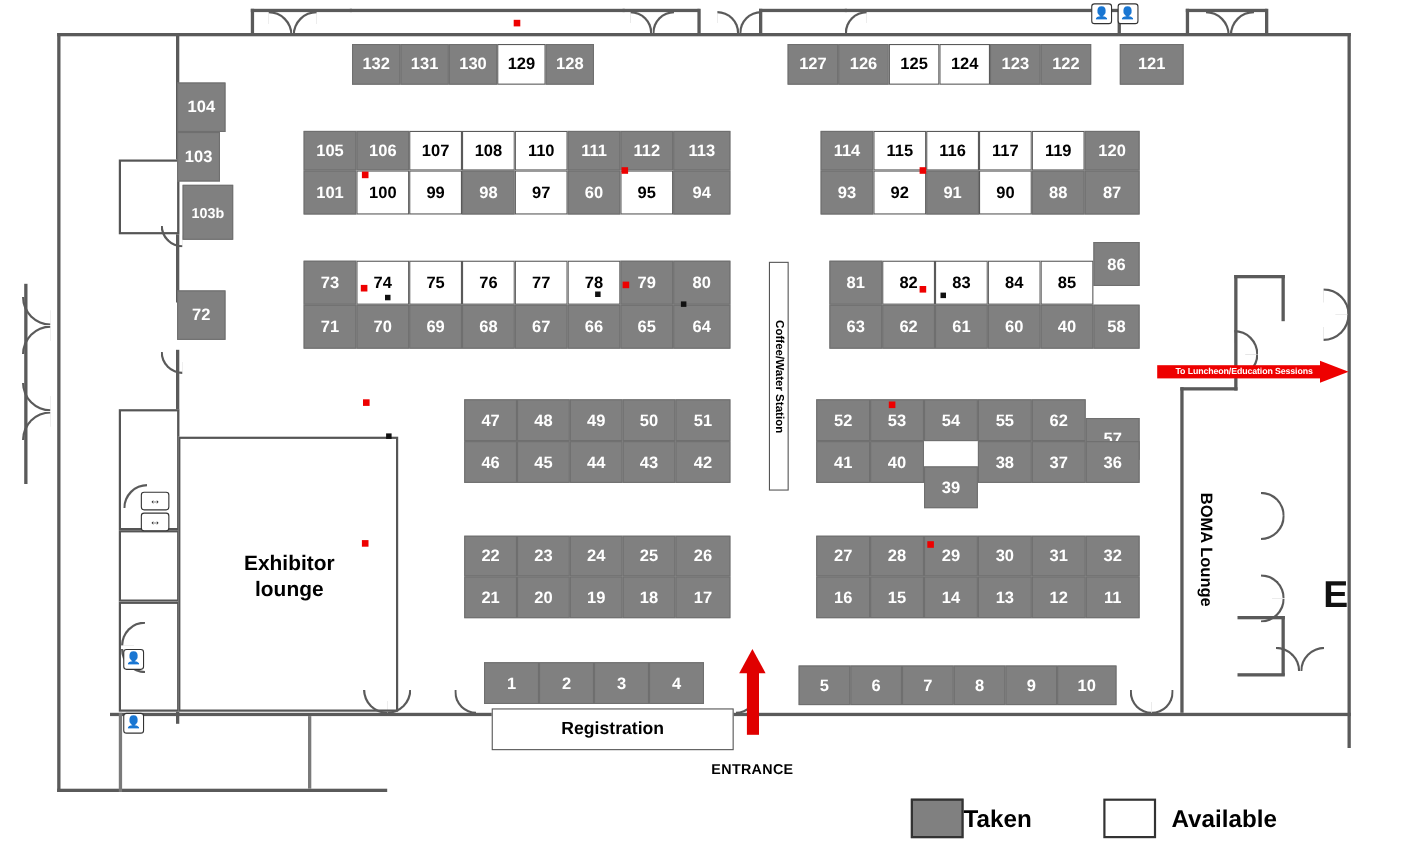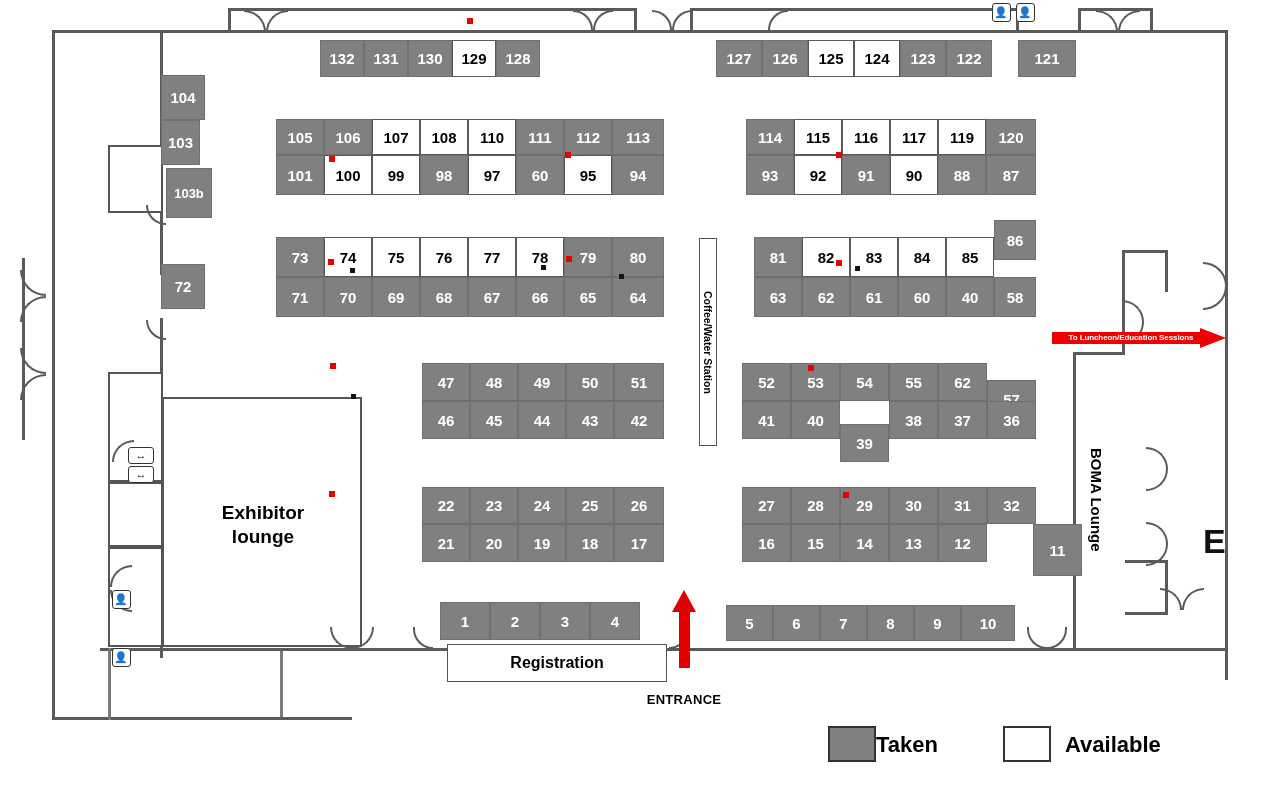--- a/index.html
+++ b/index.html
@@ -287,21 +287,21 @@
       <div class="booth taken" style="left: 791px; top: 487px; width: 49px; height: 37px;">28</div>
       <div class="booth taken" style="left: 840px; top: 487px; width: 49px; height: 37px;">29</div>
       <div class="booth taken" style="left: 889px; top: 487px; width: 49px; height: 37px;">30</div>
       <div class="booth taken" style="left: 938px; top: 487px; width: 49px; height: 37px;">31</div>
       <div class="booth taken" style="left: 987px; top: 487px; width: 49px; height: 37px;">32</div>
       <div class="booth taken" style="left: 742px; top: 524px; width: 49px; height: 38px;">16</div>
       <div class="booth taken" style="left: 791px; top: 524px; width: 49px; height: 38px;">15</div>
       <div class="booth taken" style="left: 840px; top: 524px; width: 49px; height: 38px;">14</div>
       <div class="booth taken" style="left: 889px; top: 524px; width: 49px; height: 38px;">13</div>
       <div class="booth taken" style="left: 938px; top: 524px; width: 49px; height: 38px;">12</div>
-      <div class="booth taken" style="left: 1033px; top: 524px; width: 49px; height: 52px;">11</div>
+      <div class="booth taken" style="left: 987px; top: 524px; width: 49px; height: 38px;">11</div>
       <div class="booth taken" style="left: 440px; top: 602px; width: 50px; height: 38px;">1</div>
       <div class="booth taken" style="left: 490px; top: 602px; width: 50px; height: 38px;">2</div>
       <div class="booth taken" style="left: 540px; top: 602px; width: 50px; height: 38px;">3</div>
       <div class="booth taken" style="left: 590px; top: 602px; width: 50px; height: 38px;">4</div>
       <div class="booth taken" style="left: 726px; top: 605px; width: 47px; height: 36px;">5</div>
       <div class="booth taken" style="left: 773px; top: 605px; width: 47px; height: 36px;">6</div>
       <div class="booth taken" style="left: 820px; top: 605px; width: 47px; height: 36px;">7</div>
       <div class="booth taken" style="left: 867px; top: 605px; width: 47px; height: 36px;">8</div>
       <div class="booth taken" style="left: 914px; top: 605px; width: 47px; height: 36px;">9</div>
       <div class="booth taken" style="left: 961px; top: 605px; width: 54px; height: 36px;">10</div>

